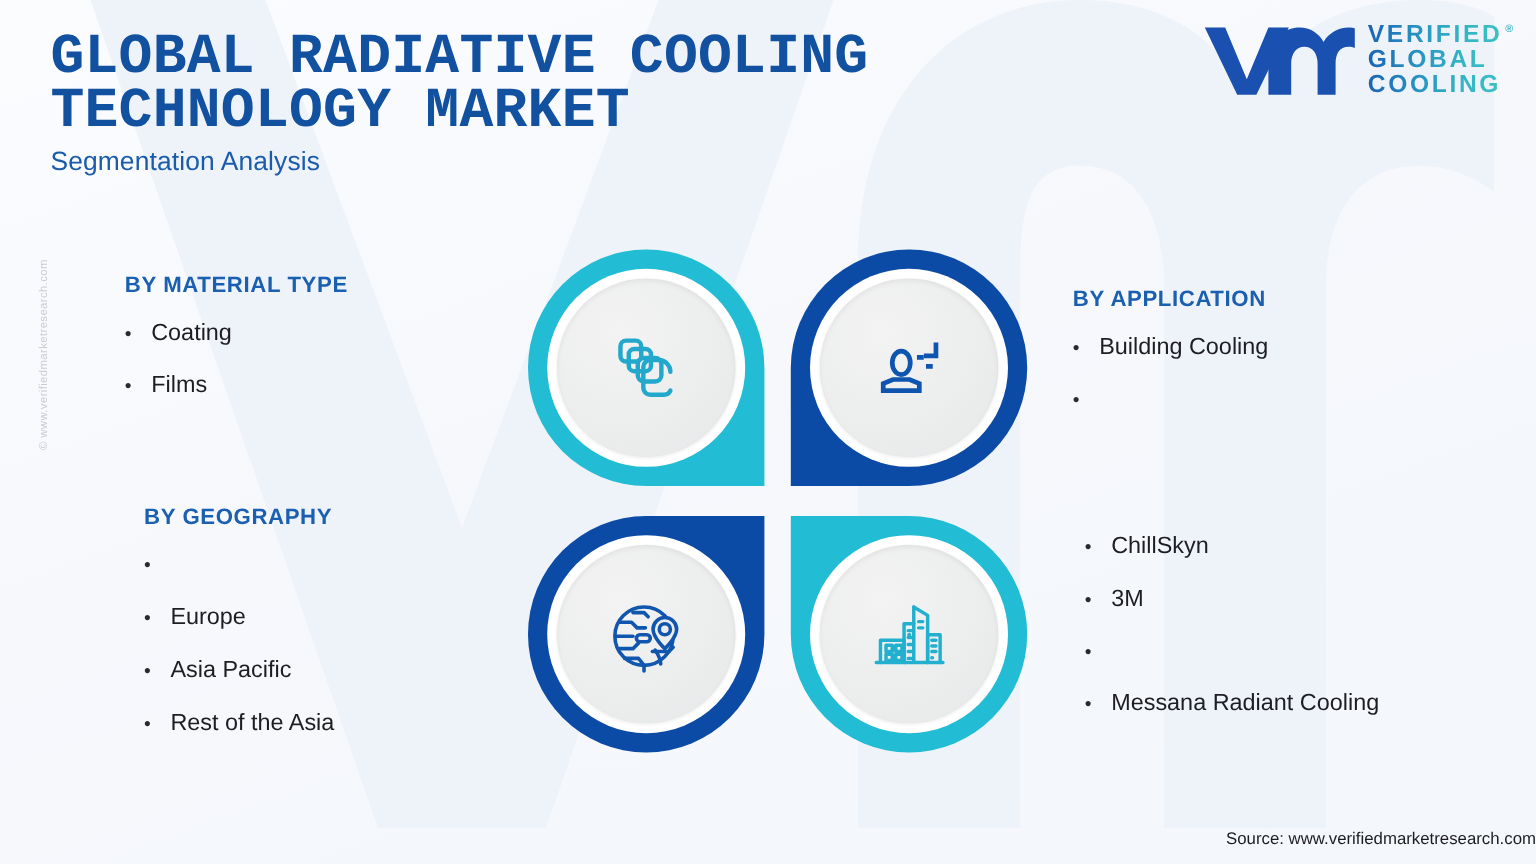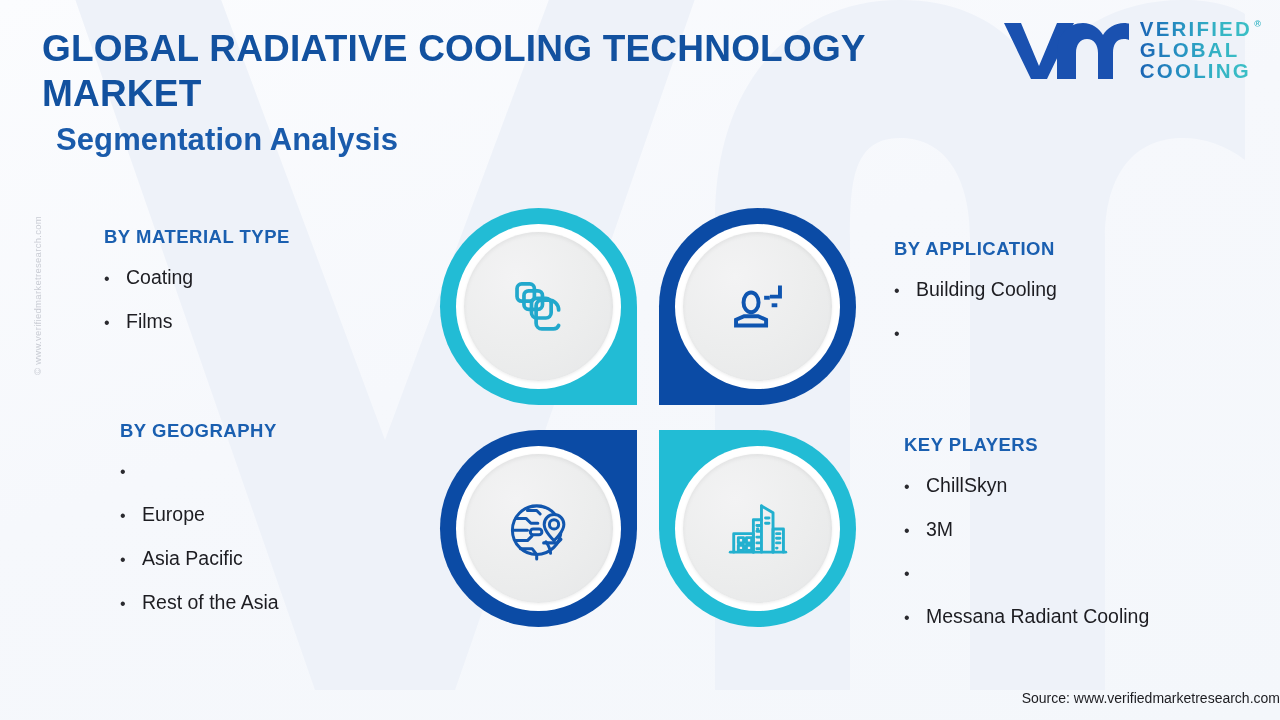--- a/index.html
+++ b/index.html
@@ -46,33 +46,34 @@
     white-space: nowrap;
     text-align: center;
   }
 
   
   .header-title {
     position: absolute;
     left: 42px;
     top: 26px;
     width: 880px;
-    font-size: 37px;
+    font-size: 47px;
     line-height: 45px;
     font-weight: 700;
     color: #12519f;
     letter-spacing: 0.2px;
     text-transform: uppercase;
+    font-family: Liberation Mono, monospace;
   }
   .header-subtitle {
     position: absolute;
-    left: 56px;
+    left: 42px;
     top: 122px;
-    font-size: 31px;
-    font-weight: 700;
+    font-size: 22px;
+    font-weight: 400;
     color: #1a5bab;
     letter-spacing: 0.1px;
   }
 
   
   .logo {
     position: absolute;
     right: 28px;
     top: 18px;
     display: flex;
@@ -273,21 +274,20 @@
         <span class="bullet-dot">•</span>
         <span>Building Cooling</span>
       </li>
       <li class="bullet-item">
         <span class="bullet-dot">•</span>
       </li>
     </ul>
   </div>
 
   <div class="section sec-players">
-    <div class="section-title">KEY PLAYERS</div>
     <ul class="bullet-list">
       <li class="bullet-item">
         <span class="bullet-dot">•</span>
         <span>ChillSkyn</span>
       </li>
       <li class="bullet-item">
         <span class="bullet-dot">•</span>
         <span>3M</span>
       </li>
       <li class="bullet-item">

